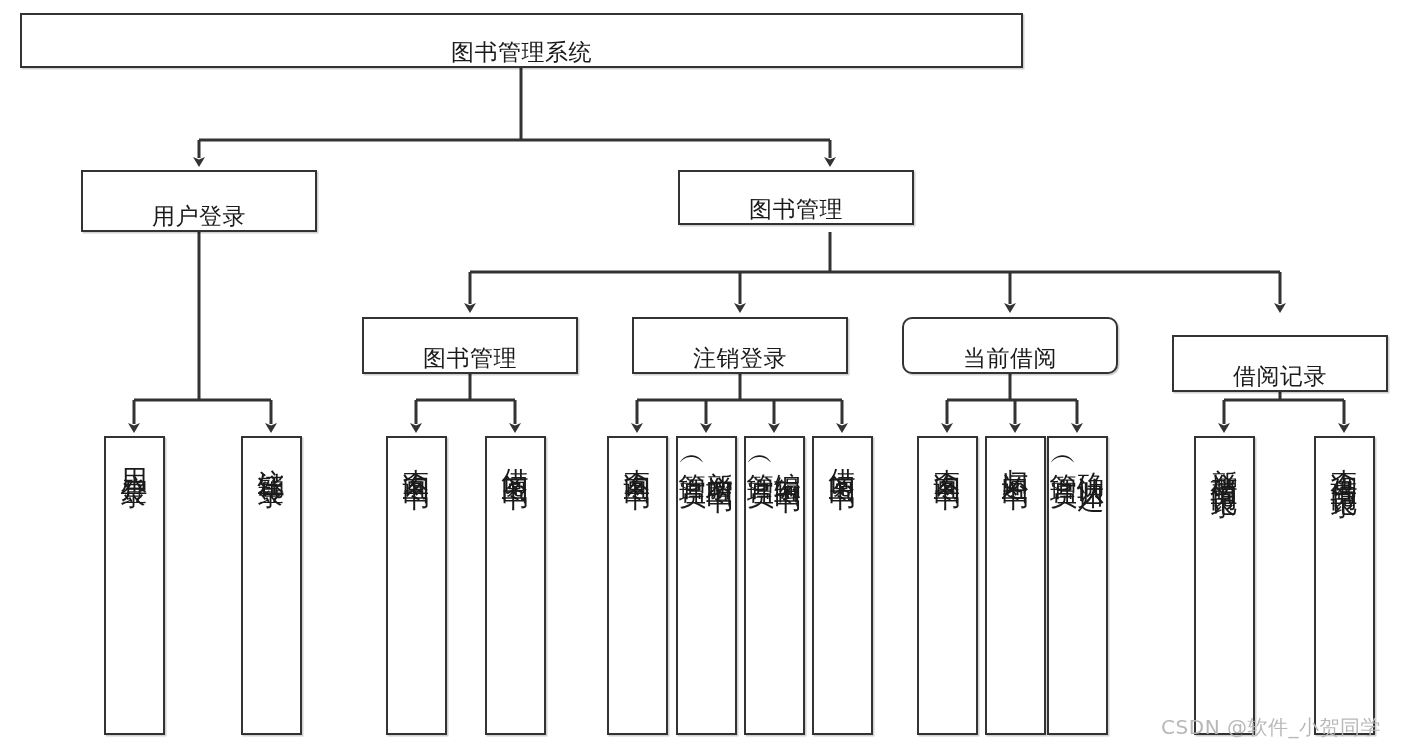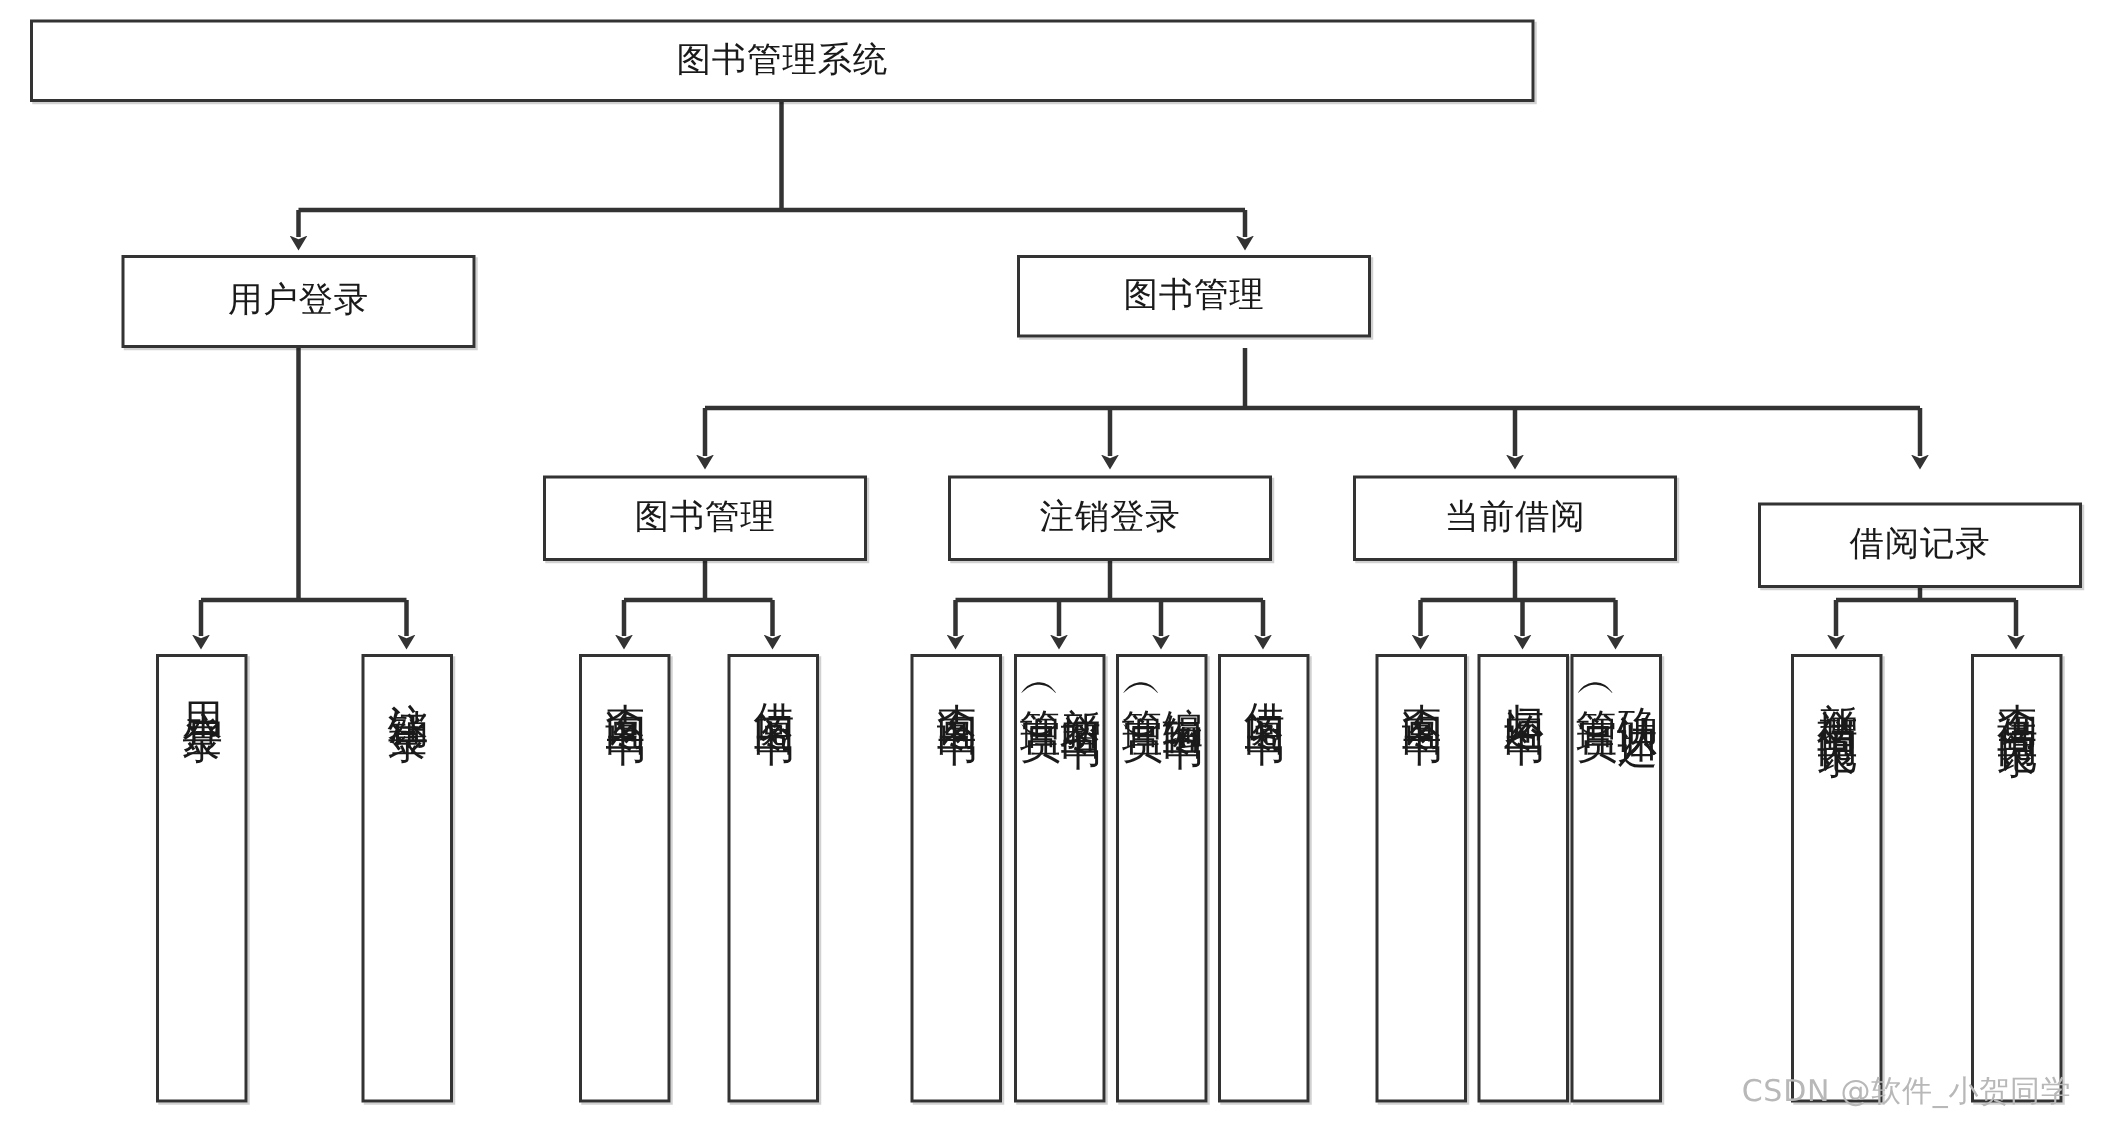--- a/index.html
+++ b/index.html
@@ -22,21 +22,21 @@
     width: 1405px;
     height: 747px;
     pointer-events: none;
   }
   .node {
     position: absolute;
     box-sizing: border-box;
     border: 2.5px solid #333333;
     background: #ffffff;
     display: flex;
-    align-items: center;
+    align-items: flex-end;
     justify-content: center;
     box-shadow: 1.5px 1.5px 0 rgba(0,0,0,0.18);
   }
   .node .label {
     color: #1a1a1a;
     text-align: center;
     line-height: 1.18;
     white-space: nowrap;
   }
   .node.horiz .label {
@@ -143,21 +143,21 @@
   <div class="node horiz" style="left: 678px; top: 170px; width: 236px; height: 55px;">
     <span class="label">图书管理</span>
   </div>
 
   <div class="node horiz" style="left: 362px; top: 317px; width: 216px; height: 57px;">
     <span class="label">图书管理</span>
   </div>
   <div class="node horiz" style="left: 632px; top: 317px; width: 216px; height: 57px;">
     <span class="label">注销登录</span>
   </div>
-  <div class="node horiz" style="left: 902px; top: 317px; width: 216px; height: 57px;">
+  <div class="node horiz" style="left: 902px; top: 317px; width: 216px; height: 57px; border-radius: 10px;">
     <span class="label">当前借阅</span>
   </div>
   <div class="node horiz" style="left: 1172px; top: 317px; width: 216px; height: 57px; margin-top: 18px;">
     <span class="label">借阅记录</span>
   </div>
 
   <div class="node vert" style="left: 104px; top: 436px; width: 61px; height: 299px;">
     <span class="label">用户登录</span>
   </div>
   <div class="node vert" style="left: 241px; top: 436px; width: 61px; height: 299px;">

